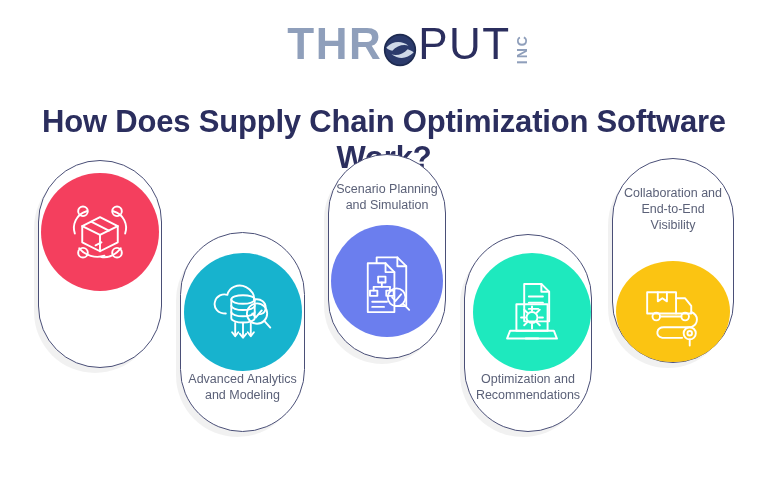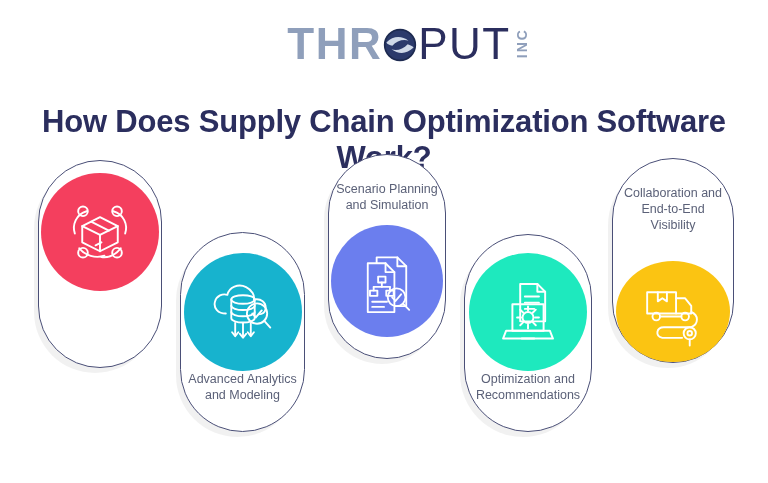--- a/index.html
+++ b/index.html
@@ -9,21 +9,21 @@
     font-family:"Liberation Sans", sans-serif;
     overflow:hidden;
     position:relative;
   }
 
   
   .logo-wrap{
     position:absolute;top:22px;left:0;width:768px;
     display:flex;align-items:center;justify-content:center;
   }
-  .logo{display:flex;align-items:center;margin-left:48px;}
+  .logo{display:flex;align-items:flex-end;margin-left:48px;}
   .logo-through{
     font-size:44px;font-weight:bold;letter-spacing:1.5px;
     color:#8f9fbb;line-height:1;display:flex;align-items:center;
   }
   .logo-put{
     font-size:44px;font-weight:normal;letter-spacing:1.5px;
     color:#2b2e5e;line-height:1;
   }
   .globe{
     width:34px;height:34px;margin:0 1px;position:relative;top:1px;
@@ -162,21 +162,21 @@
         <path d="M50 64 L50 82"></path>
         <path d="M60 64 L60 80"></path>
         <path d="M36 76 L40 81 L44 76"></path>
         <path d="M46 78 L50 83 L54 78"></path>
         <path d="M56 76 L60 81 L64 76"></path>
       </svg>
     </div>
     <div class="pill-label">Advanced Analytics and Modeling</div>
   </div>
 
-  <div class="pill down" style="left:464px;top:84px;width:128px;height:198px;">
+  <div class="pill down" style="left:464px;top:84px;width:128px;height:198px;align-items:flex-end;">
     <div class="disc" style="width:118px;height:118px;background:#1EE9BE;">
       <svg width="78" height="78" viewBox="0 0 100 100" fill="none" stroke="#ffffff" stroke-width="2.5" stroke-linecap="round" stroke-linejoin="round">
         <path d="M40 14 L62 14 L72 24 L72 62 L40 62 Z"></path>
         <path d="M62 14 L62 24 L72 24"></path>
         <path d="M46 30 L64 30"></path>
         <path d="M46 38 L64 38"></path>
         <path d="M46 46 L58 46"></path>
         <path d="M30 40 L70 40 L70 74 L30 74 Z"></path>
         <path d="M22 74 L78 74 L82 84 L18 84 Z"></path>
         <path d="M42 84 L58 84"></path>

